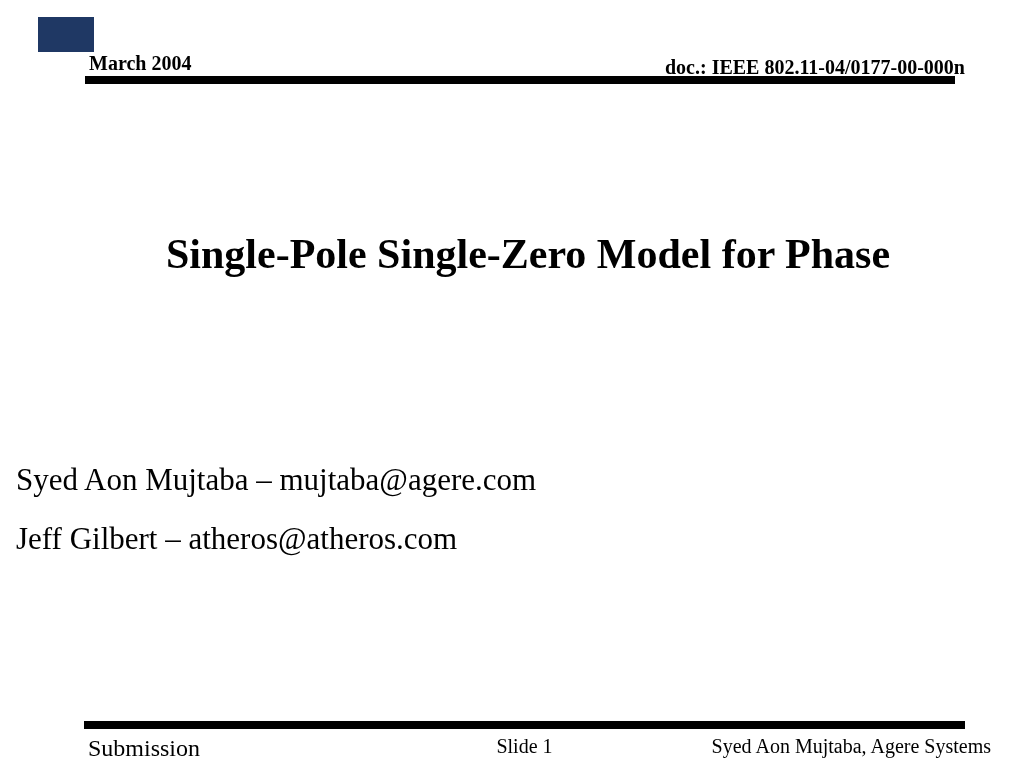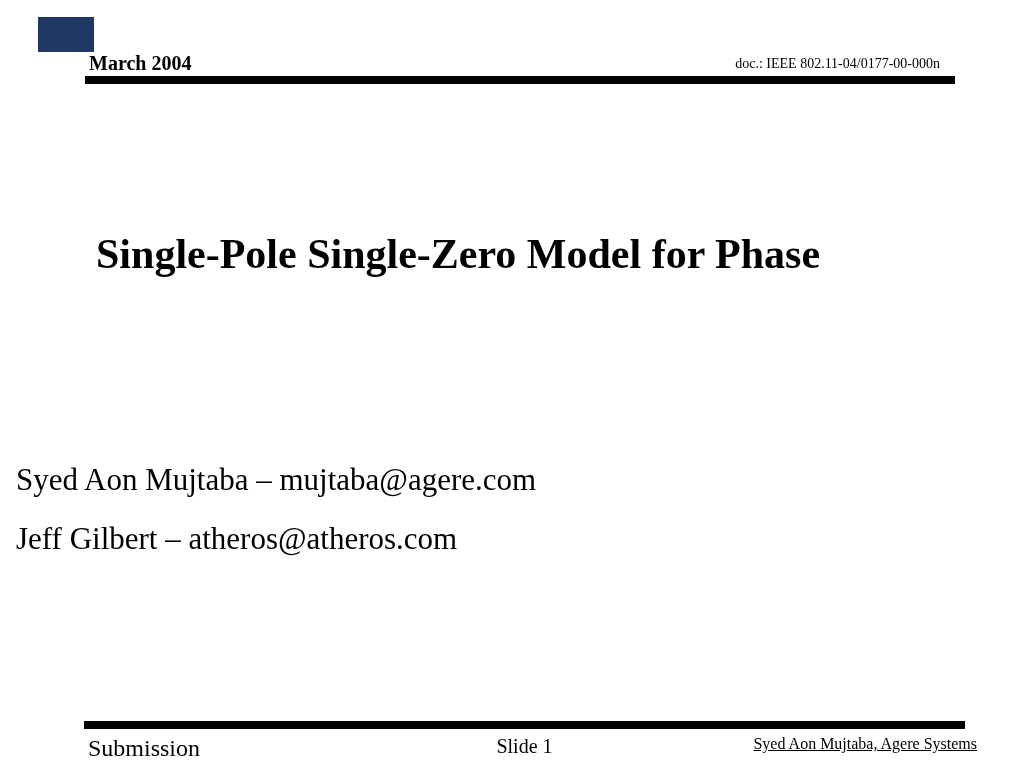--- a/index.html
+++ b/index.html
@@ -22,37 +22,37 @@
     background: #1F3864;
   }
   .hdr-date {
     position: absolute;
     left: 77px; top: 40px;
     font-size: 20px; font-weight: bold;
     white-space: nowrap;
   }
   .hdr-doc {
     position: absolute;
-    right: 88px; top: 44px;
-    font-size: 14px; font-weight: normal;
+    right: 63px; top: 44px;
+    font-size: 20px; font-weight: bold;
     white-space: nowrap;
   }
   .hdr-rule {
     position: absolute;
     left: 77px; top: 68px;
     width: 870px; height: 2px;
     background: #000000;
   }
   .title-block {
     position: absolute;
     left: 80px; top: 211px;
     width: 880px;
     font-size: 42px; font-weight: bold;
     line-height: 54px;
-    text-align: left;
+    text-align: center;
   }
   .title-block .title-line { white-space: nowrap; }
   .authors-block {
     position: absolute;
     left: 0; top: 438px;
     width: 1024px;
     font-size: 31px;
   }
   .authors-block p {
     line-height: 51px;
@@ -71,22 +71,22 @@
   }
   .ftr-center {
     position: absolute;
     left: 76px; top: 723px;
     width: 881px;
     font-size: 20px;
     text-align: center;
   }
   .ftr-right {
     position: absolute;
-    right: 51px; top: 723px;
-    font-size: 16px; white-space: nowrap; text-decoration: underline;
+    right: 37px; top: 723px;
+    font-size: 20px; white-space: nowrap;
   }
 </style>
 </head>
 <body>
 
 <div class="slide" style="background: rgb(255, 255, 255);">
 
   <div class="corner-box" style="background: rgb(31, 56, 100);"></div>
 
   <div class="hdr-date">March 2004</div>

